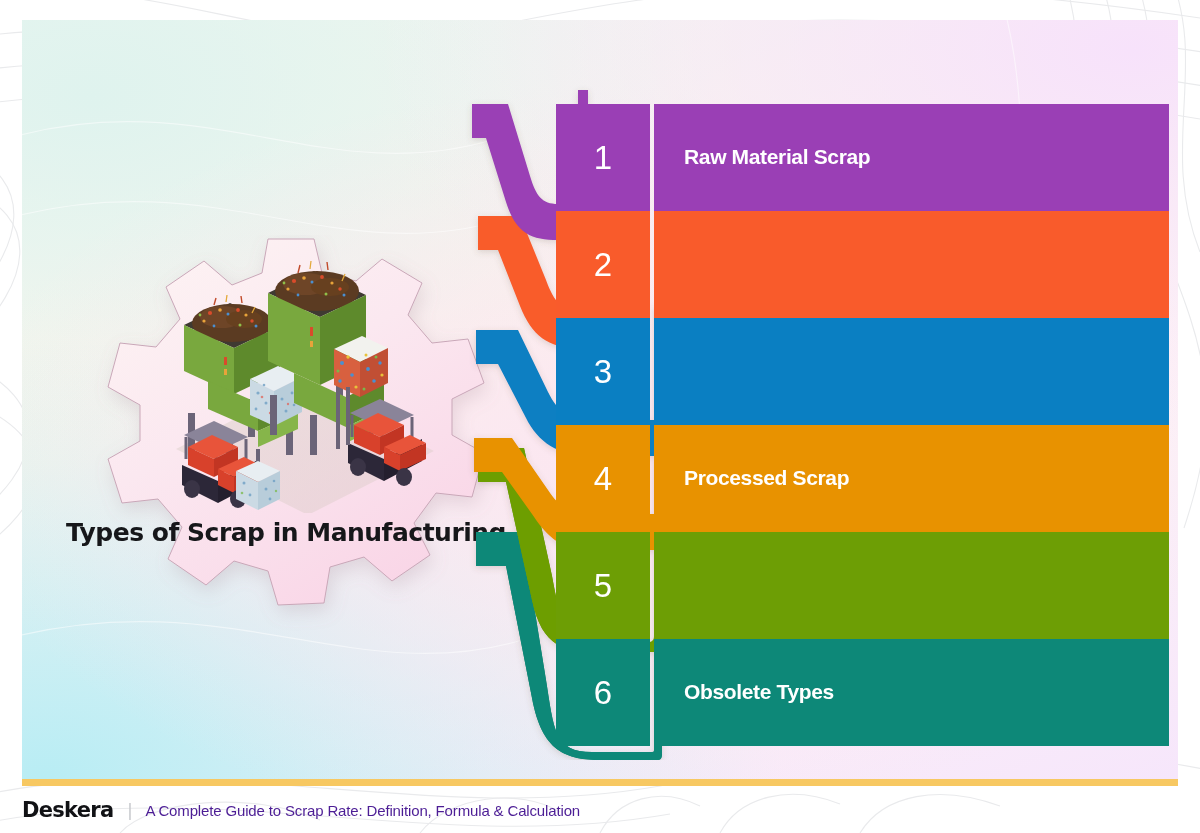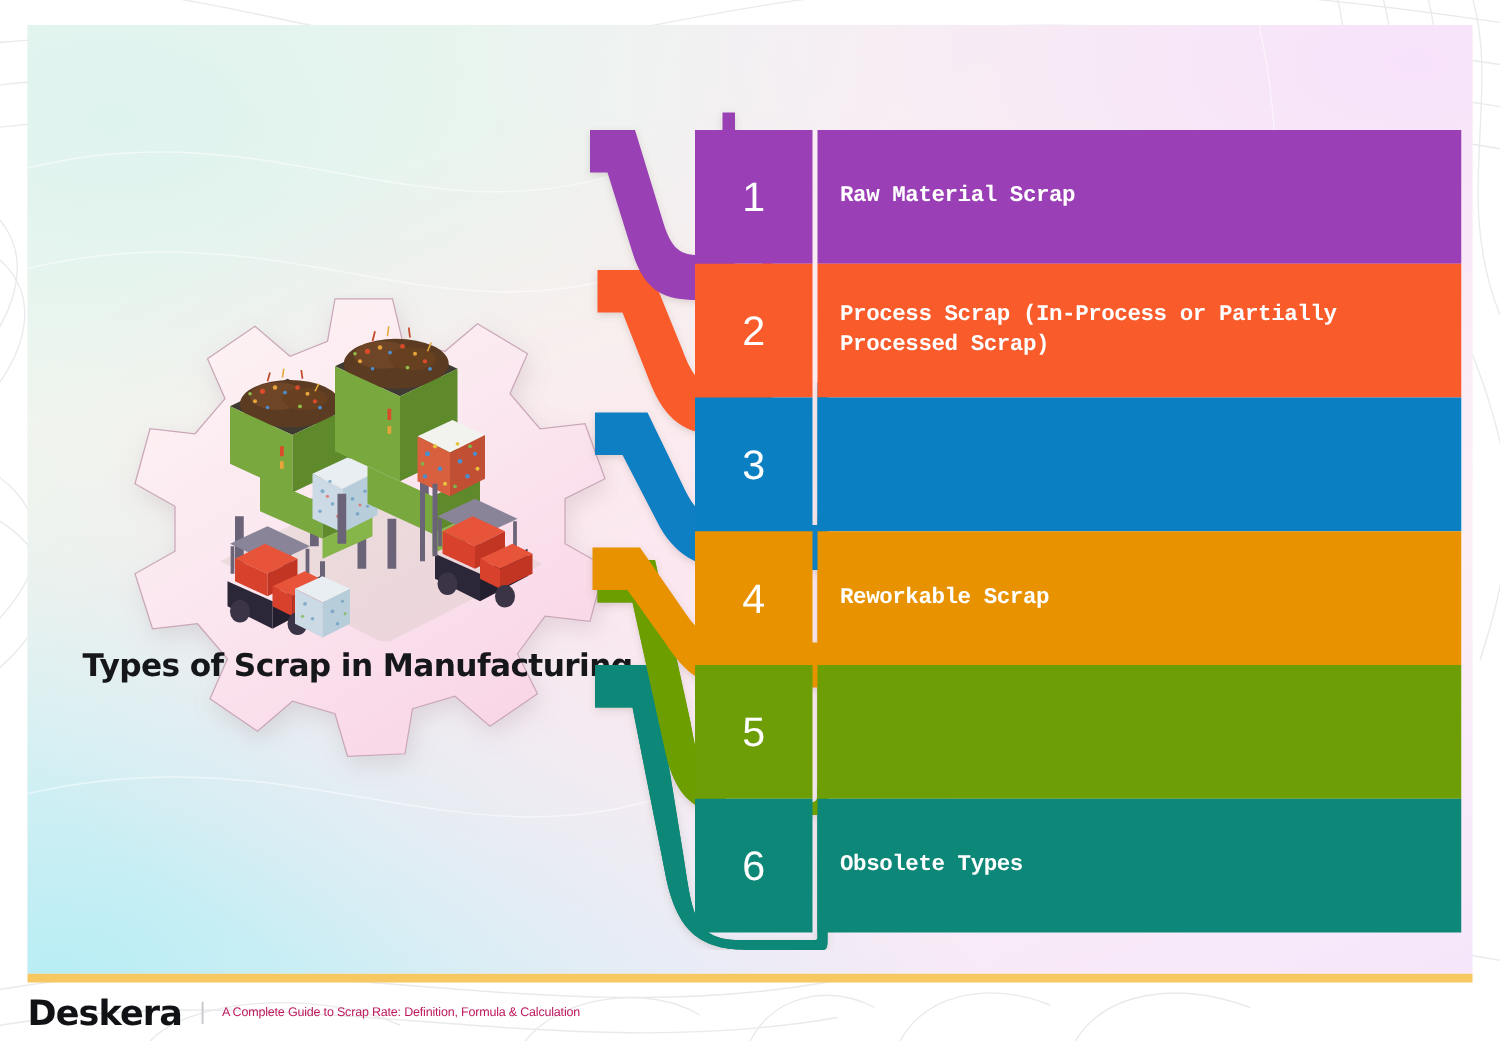--- a/index.html
+++ b/index.html
@@ -31,28 +31,28 @@
     background:#f7c862;z-index:2;
   }
 
   
   #footer{
     position:absolute;left:22px;top:793px;width:1156px;height:34px;
     display:flex;align-items:center;z-index:3;
   }
   #logo{
     font-family:"DejaVu Sans",sans-serif;
-    font-weight:700;font-size:28px;color:#111215;
+    font-weight:700;font-size:21px;color:#111215;
     letter-spacing:-0.7px;
   }
   #logoSep{
     color:#c9cbcf;font-size:19px;margin:0 13px 0 14px;font-weight:300;
   }
   #footerText{
-    font-size:10px;color:#be185d;letter-spacing:-0.15px;white-space:nowrap;
+    font-size:15px;color:#4c1d95;letter-spacing:-0.15px;white-space:nowrap;
   }
 
   
   #gearWrap{position:absolute;left:34px;top:215px;width:460px;height:440px;z-index:3;}
   #gearSvg{position:absolute;left:0;top:0;}
   #illo{position:absolute;left:96px;top:18px;}
   #gearTitle{
     position:absolute;left:0;top:283px;width:460px;text-align:center;
     font-family:"DejaVu Sans",sans-serif;
     font-weight:700;font-size:25px;line-height:1.23;color:#16171a;
@@ -67,23 +67,23 @@
     position:absolute;left:632px;height:107px;width:515px;
     display:flex;align-items:center;z-index:5;
   }
   .num{
     position:absolute;left:-98px;top:0;width:94px;height:107px;
     display:flex;align-items:center;justify-content:center;
     font-family:"Liberation Sans",sans-serif;
     font-weight:300;font-size:33px;color:#ffffff;
   }
   .label{
-    font-family:Liberation Mono, monospace;
-    font-weight:700;font-size:18px;line-height:1.28;color:#ffffff;
-    letter-spacing:-0.35px;padding:0 20px 0 18px;
+    font-family:Liberation Sans, sans-serif;
+    font-weight:700;font-size:21px;line-height:1.28;color:#ffffff;
+    letter-spacing:-0.35px;padding:0 20px 0 30px;
   }
 </style>
 </head>
 <body>
 
 <svg id="topo" viewBox="0 0 1200 833" preserveAspectRatio="none" aria-hidden="true">
   <g fill="none" stroke="#e9eaec" stroke-width="1.1">
     <path d="M-40 40 C 160 2, 300 96, 470 66 S 790 -16, 1240 58"></path>
     <path d="M-40 74 C 170 34, 310 128, 480 98 S 800 16, 1240 92"></path>
     <path d="M-40 108 C 180 66, 320 160, 490 130 S 810 48, 1240 126"></path>
@@ -384,30 +384,29 @@
     <div id="gearTitle">Types of Scrap in Manufacturing</div>
   </div>
 
   <div class="row" style="top: 84px; background: rgb(154, 63, 181);">
     <div class="num" style="background: rgb(154, 63, 181);">1</div>
     <div class="label">Raw Material Scrap</div>
   </div>
 
   <div class="row" style="top: 191px; background: rgb(249, 91, 43);">
     <div class="num" style="background: rgb(249, 91, 43);">2</div>
-    <div class="label">Process Scrap (In-Process or Partially Processed Scrap)</div>
   </div>
 
   <div class="row" style="top: 298px; background: rgb(10, 127, 194);">
     <div class="num" style="background: rgb(10, 127, 194);">3</div>
   </div>
 
   <div class="row" style="top: 405px; background: rgb(232, 146, 0);">
     <div class="num" style="background: rgb(232, 146, 0);">4</div>
-    <div class="label">Reworkable Scrap</div>
+    <div class="label">Processed Scrap</div>
   </div>
 
   <div class="row" style="top: 512px; background: rgb(109, 158, 5);">
     <div class="num" style="background: rgb(109, 158, 5);">5</div>
   </div>
 
   <div class="row" style="top: 619px; background: rgb(13, 136, 120);">
     <div class="num" style="background: rgb(13, 136, 120);">6</div>
     <div class="label">Obsolete Types</div>
   </div>

